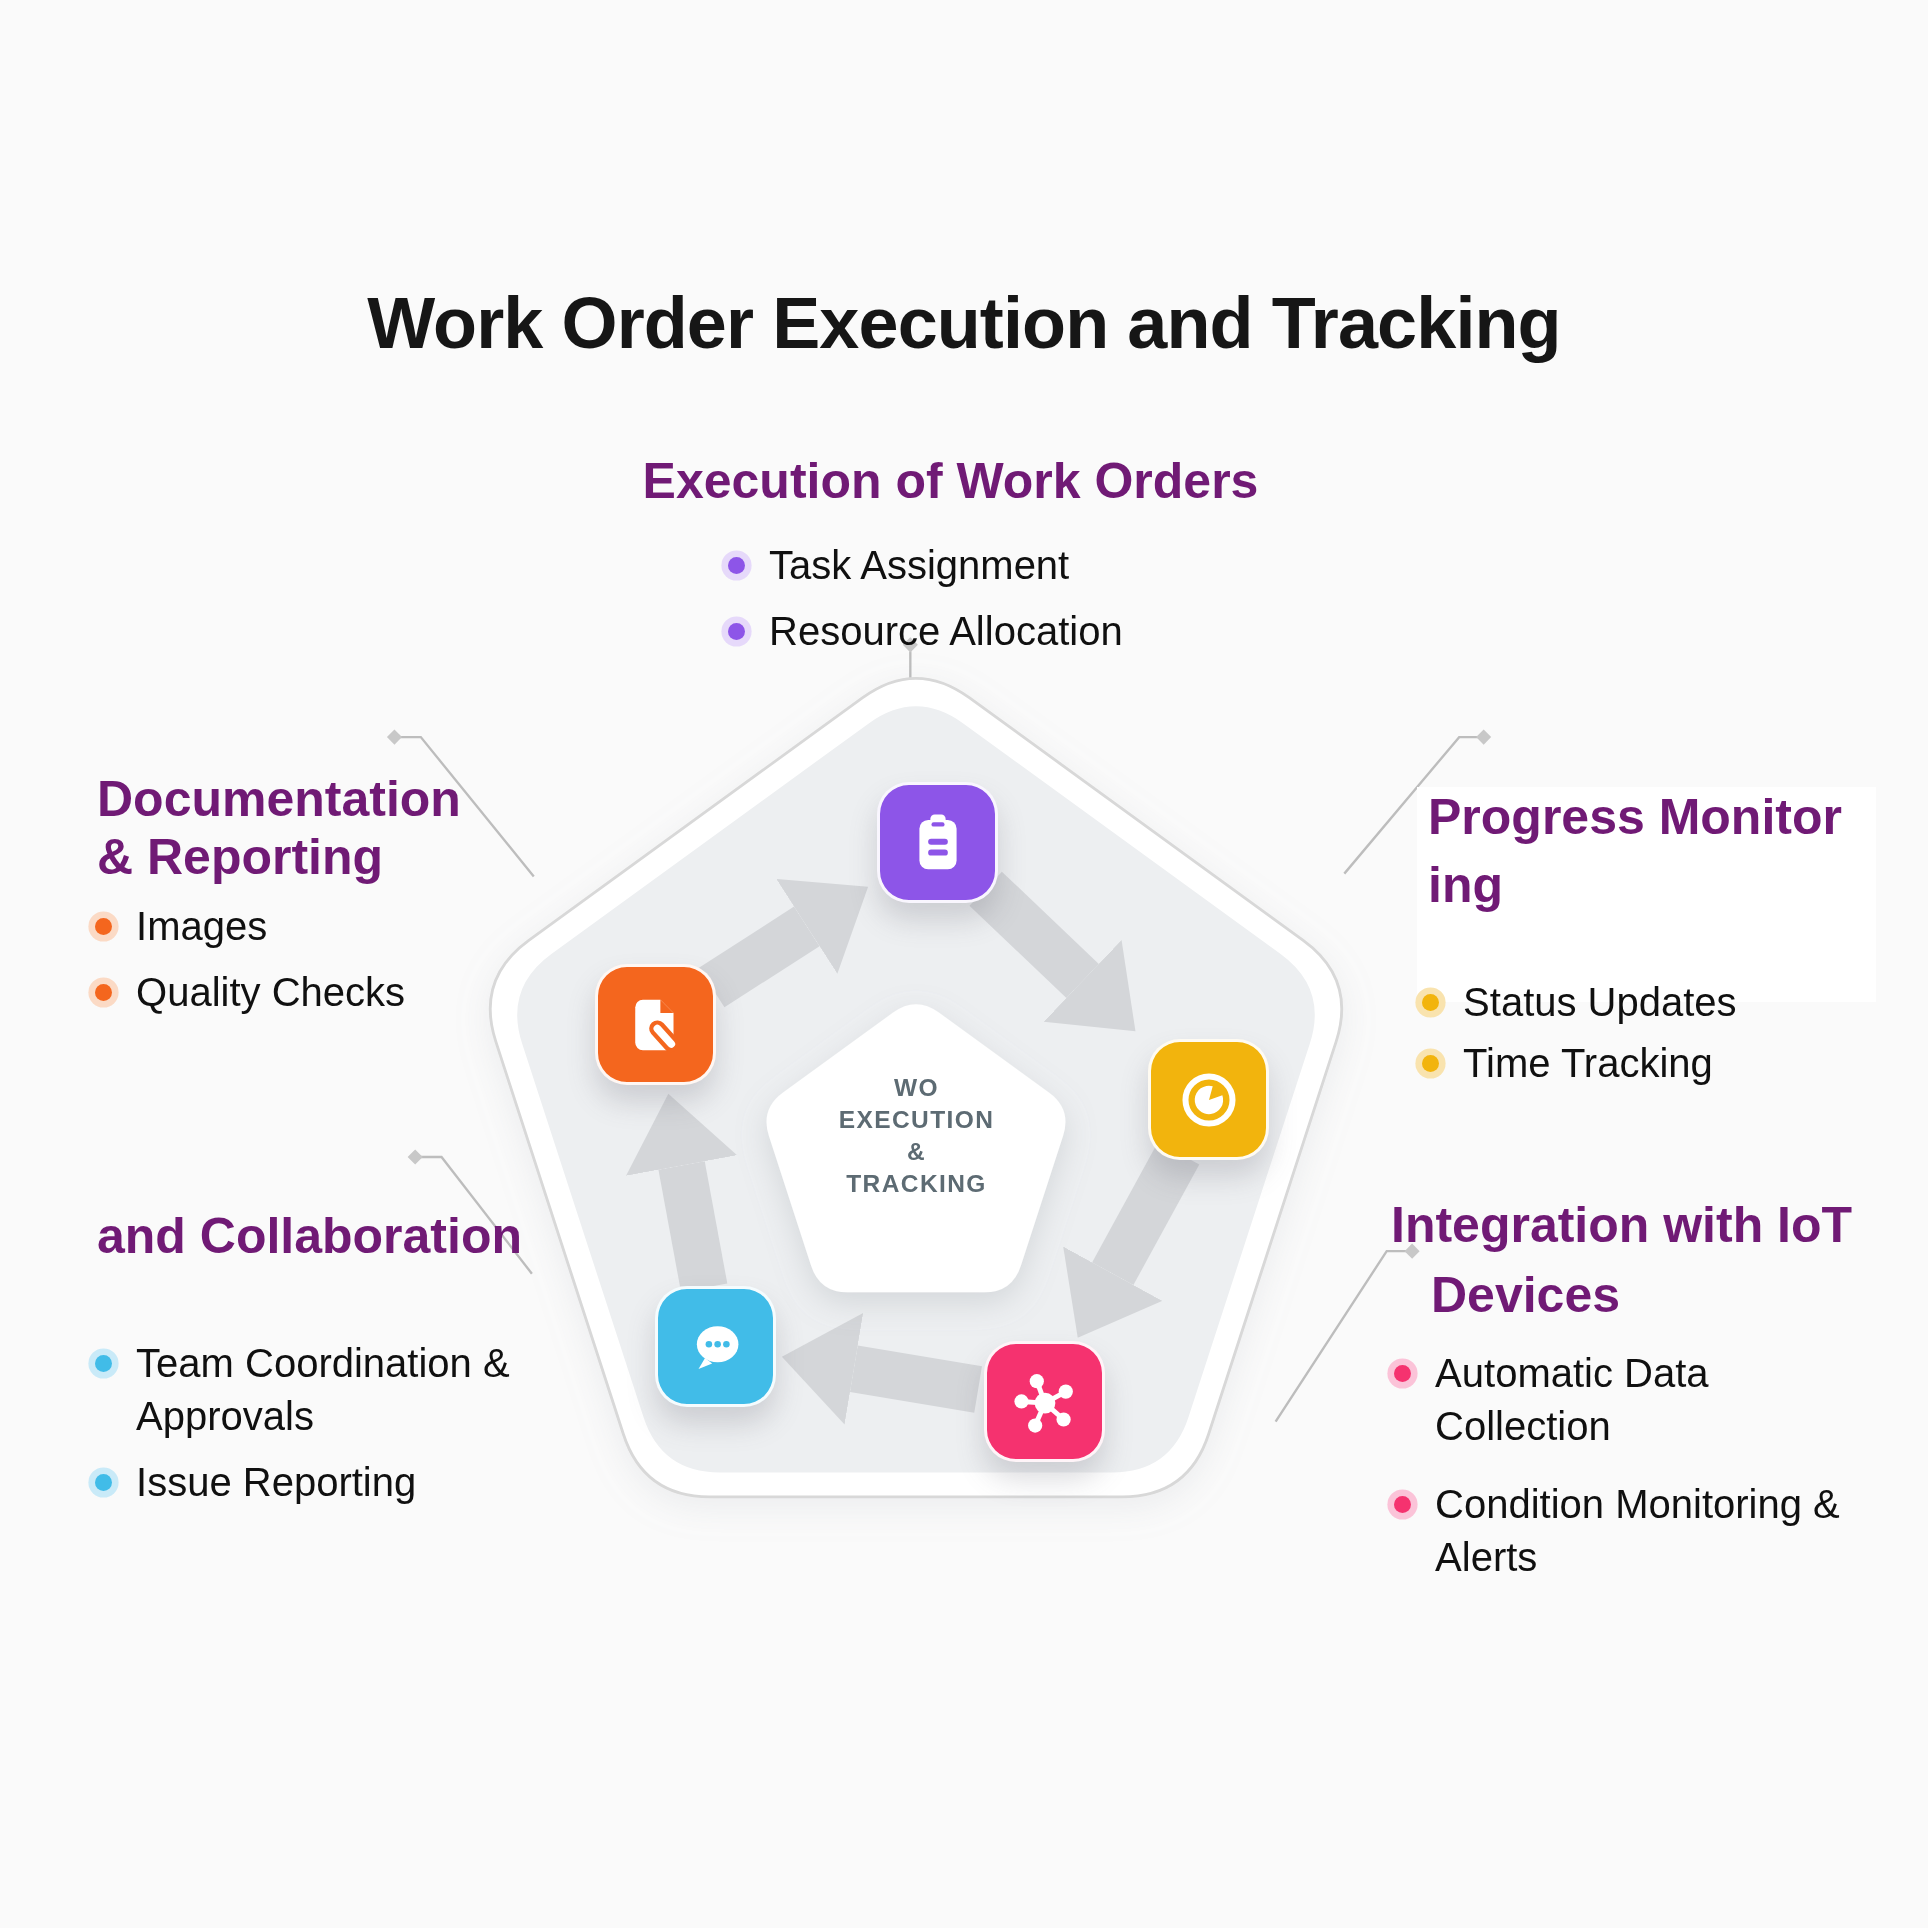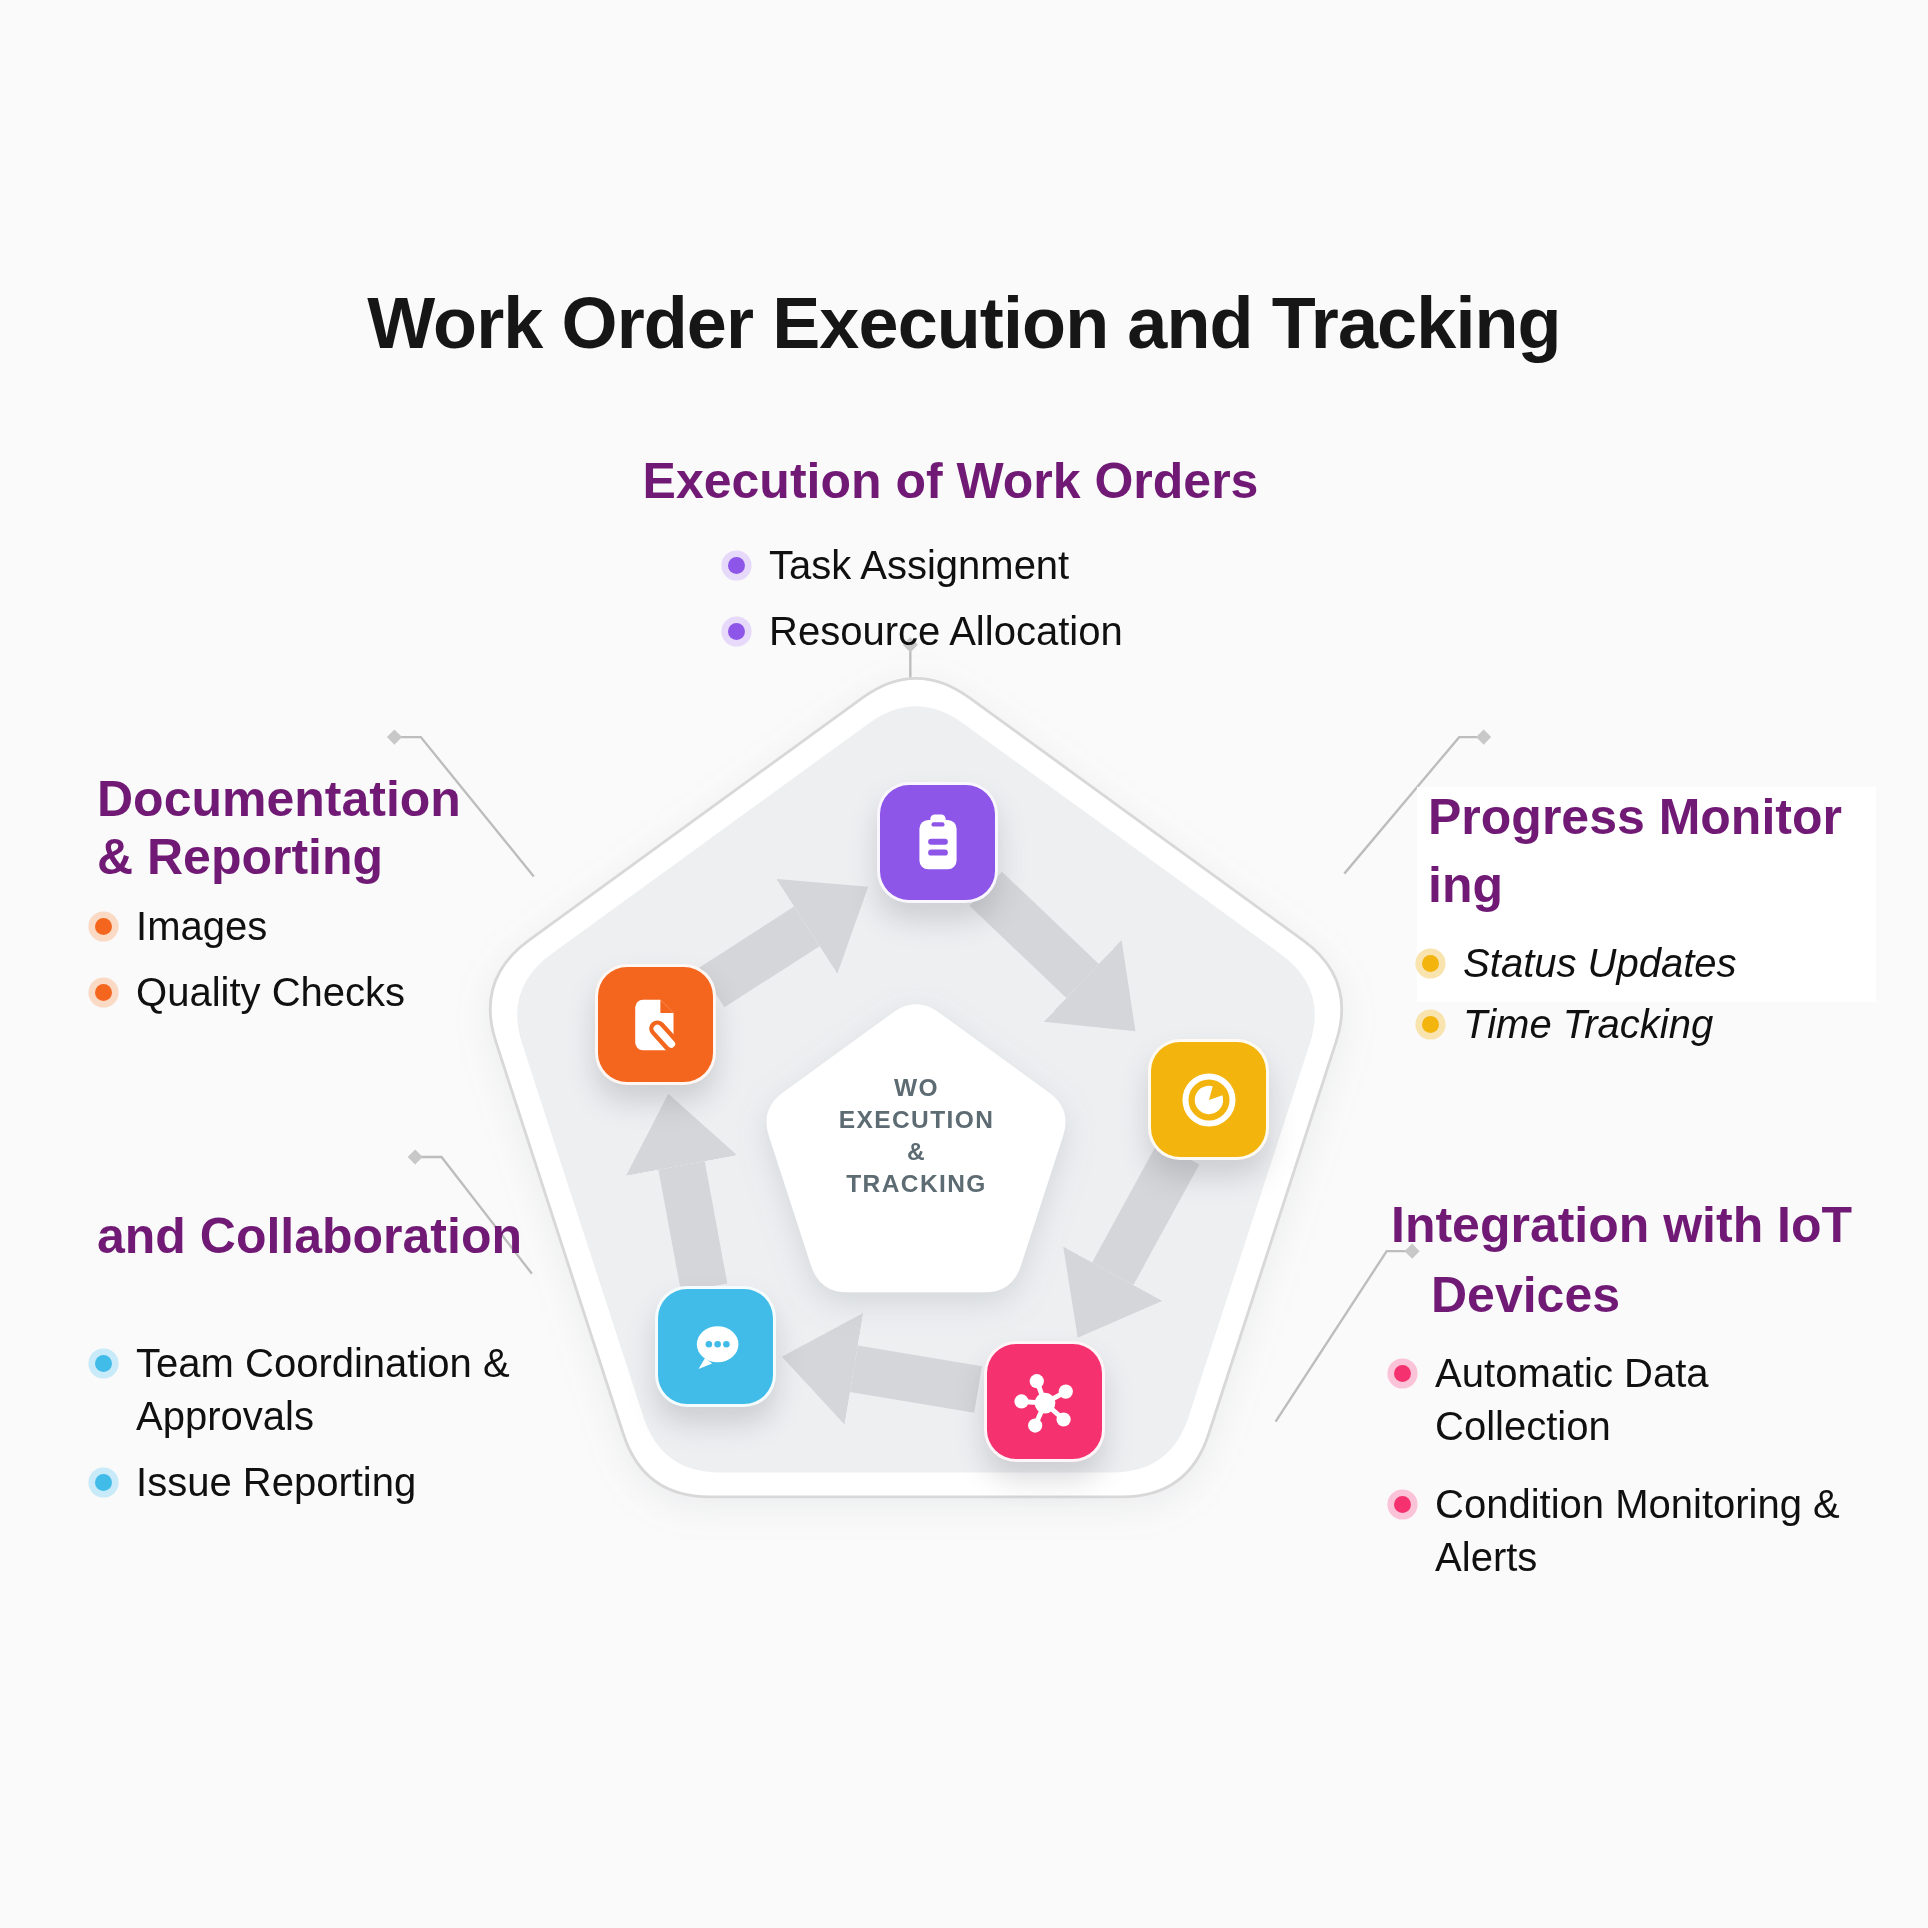--- a/index.html
+++ b/index.html
@@ -27,21 +27,21 @@
   .sec-top .sec-title{left:621px;top:454px;width:659px;text-align:center;line-height:55px;}
   .sec-top .bullets{left:721px;top:539px;}
   
   .sec-left .sec-title{left:97px;top:770px;}
   .sec-left .bullets{left:88px;top:900px;}
   
   .sec-bl .sec-title{left:97px;top:1207px;}
   .sec-bl .bullets{left:88px;top:1337px;}
   
   .sec-right .sec-title{left:1428px;top:783px;line-height:68px;}
-  .sec-right .bullets{left:1415px;top:937px;font-style:italic;}
+  .sec-right .bullets{left:1415px;top:976px;}
   .sec-right .bullet-row{margin-bottom:7.5px;}
   
   .sec-br .sec-title{left:1391px;top:1190px;line-height:70px;}
   .sec-br .sec-title .line:nth-child(2){margin-left:40px;}
   .sec-br .bullets{left:1387px;top:1347px;}
   .sec-br .bullet-row{margin-bottom:24.5px;}
 
   .tile{position:absolute;z-index:3;width:121px;height:121px;border-radius:32px;
     box-sizing:border-box;border:3.8px solid rgba(255,255,255,.95);
     background:var(--a);display:flex;align-items:center;justify-content:center;

